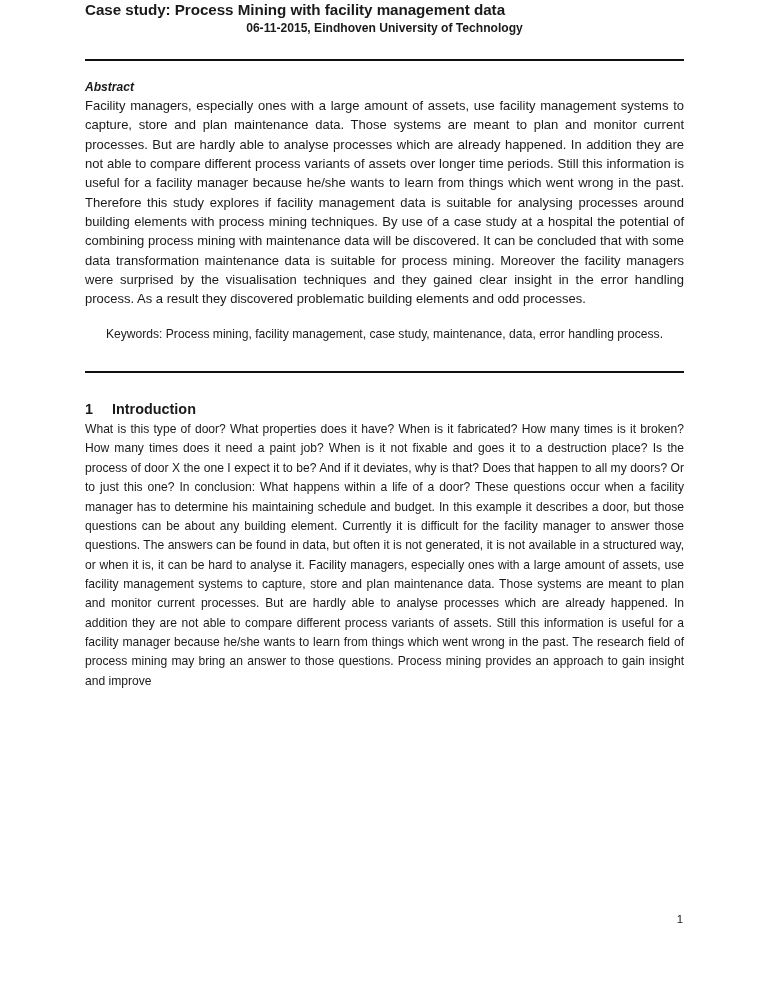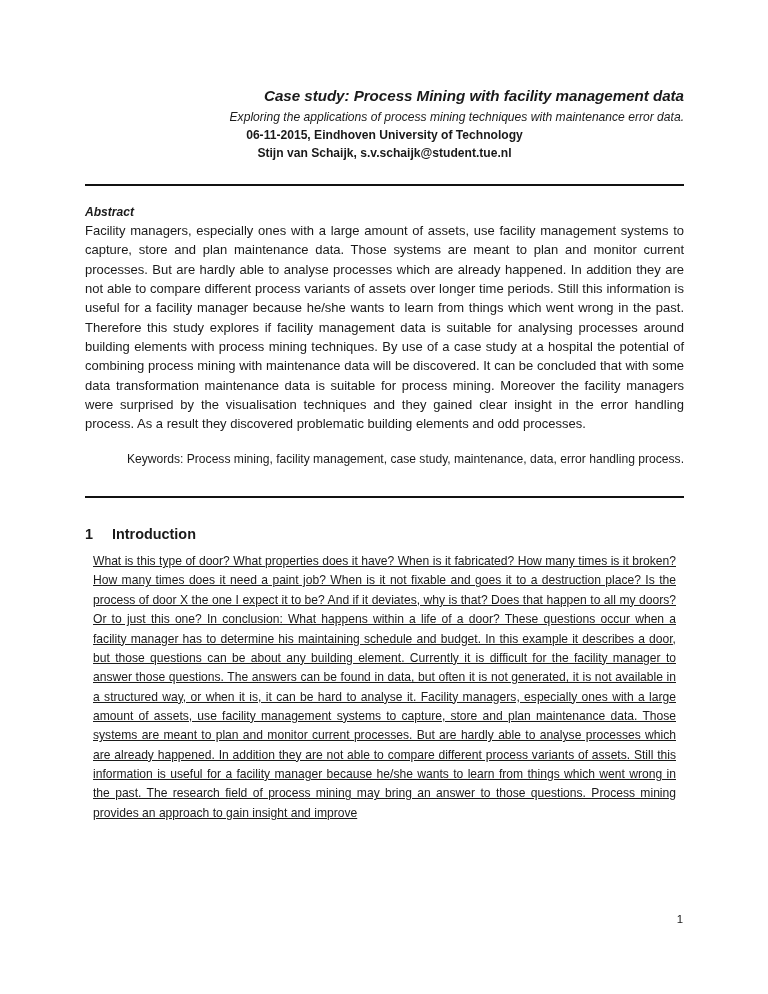--- a/index.html
+++ b/index.html
@@ -23,23 +23,21 @@
   }
   .content {
     position: absolute;
     left: 85px;
     top: 0;
     width: 599px;
   }
 
   
   .title-block {
-    padding-top: 86px;
-    text-align: right;
-    font-style: italic;
+    text-align: left;
   }
   .doc-title {
     font-size: 15.2px;
     font-weight: bold;
     letter-spacing: -0.05px;
     line-height: 19px;
     margin: 0;
   }
   .doc-subtitle {
     font-size: 12.1px;
@@ -81,21 +79,21 @@
     font-size: 13px;
     line-height: 19.35px;
     text-align: justify;
     text-justify: inter-word;
     margin: 0;
     hyphens: none;
   }
   p.keywords {
     font-size: 12.1px;
     line-height: 19.35px;
-    text-align: right;
+    text-align: center;
     margin: 16px 0 0 0;
   }
 
   
   .intro-section { margin-top: 26px; }
   .heading1 {
     font-size: 14.4px;
     font-weight: bold;
     line-height: 20px;
     margin: 0 0 1px 0;
@@ -104,22 +102,21 @@
   .heading1 .num {
     display: inline-block;
     width: 27px;
     flex: 0 0 27px;
   }
   .intro-body {
     font-size: 12.1px;
     line-height: 19.35px;
     text-align: justify;
     text-justify: inter-word;
-    margin: 8px;
-    text-decoration: underline;
+    margin: 0;
   }
 
   
   .page-number {
     position: absolute;
     right: 85px;
     top: 912px;
     font-size: 11.4px;
     line-height: 14px;
     text-align: right;
@@ -127,26 +124,24 @@
   }
 </style>
 </head>
 <body>
 
 <div class="page">
   <div class="content">
 
     <div class="title-block">
       <h1 class="doc-title">Case study: Process Mining with facility management data</h1>
-      <p class="doc-subtitle">Exploring the applications of process mining techniques with maintenance error data.</p>
     </div>
 
     <div class="venue-block">
       <p class="venue-line">06-11-2015, Eindhoven University of Technology</p>
-      <p class="venue-line">Stijn van Schaijk, s.v.schaijk@student.tue.nl</p>
     </div>
 
     <hr class="rule rule-top">
 
     <div class="abstract-section">
       <p class="section-label">Abstract</p>
       <p class="body-text">Facility managers, especially ones with a large amount of assets, use facility management systems to capture, store and plan maintenance data. Those systems are meant to plan and monitor current processes. But are hardly able to analyse processes which are already happened. In addition they are not able to compare different process variants of assets over longer time periods. Still this information is useful for a facility manager because he/she wants to learn from things which went wrong in the past. Therefore this study explores if facility management data is suitable for analysing processes around building elements with process mining techniques. By use of a case study at a hospital the potential of combining process mining with maintenance data will be discovered. It can be concluded that with some data transformation maintenance data is suitable for process mining. Moreover the facility managers were surprised by the visualisation techniques and they gained clear insight in the error handling process. As a result they discovered problematic building elements and odd processes.</p>
       <p class="keywords">Keywords: Process mining, facility management, case study, maintenance, data, error handling process.</p>
     </div>
 

